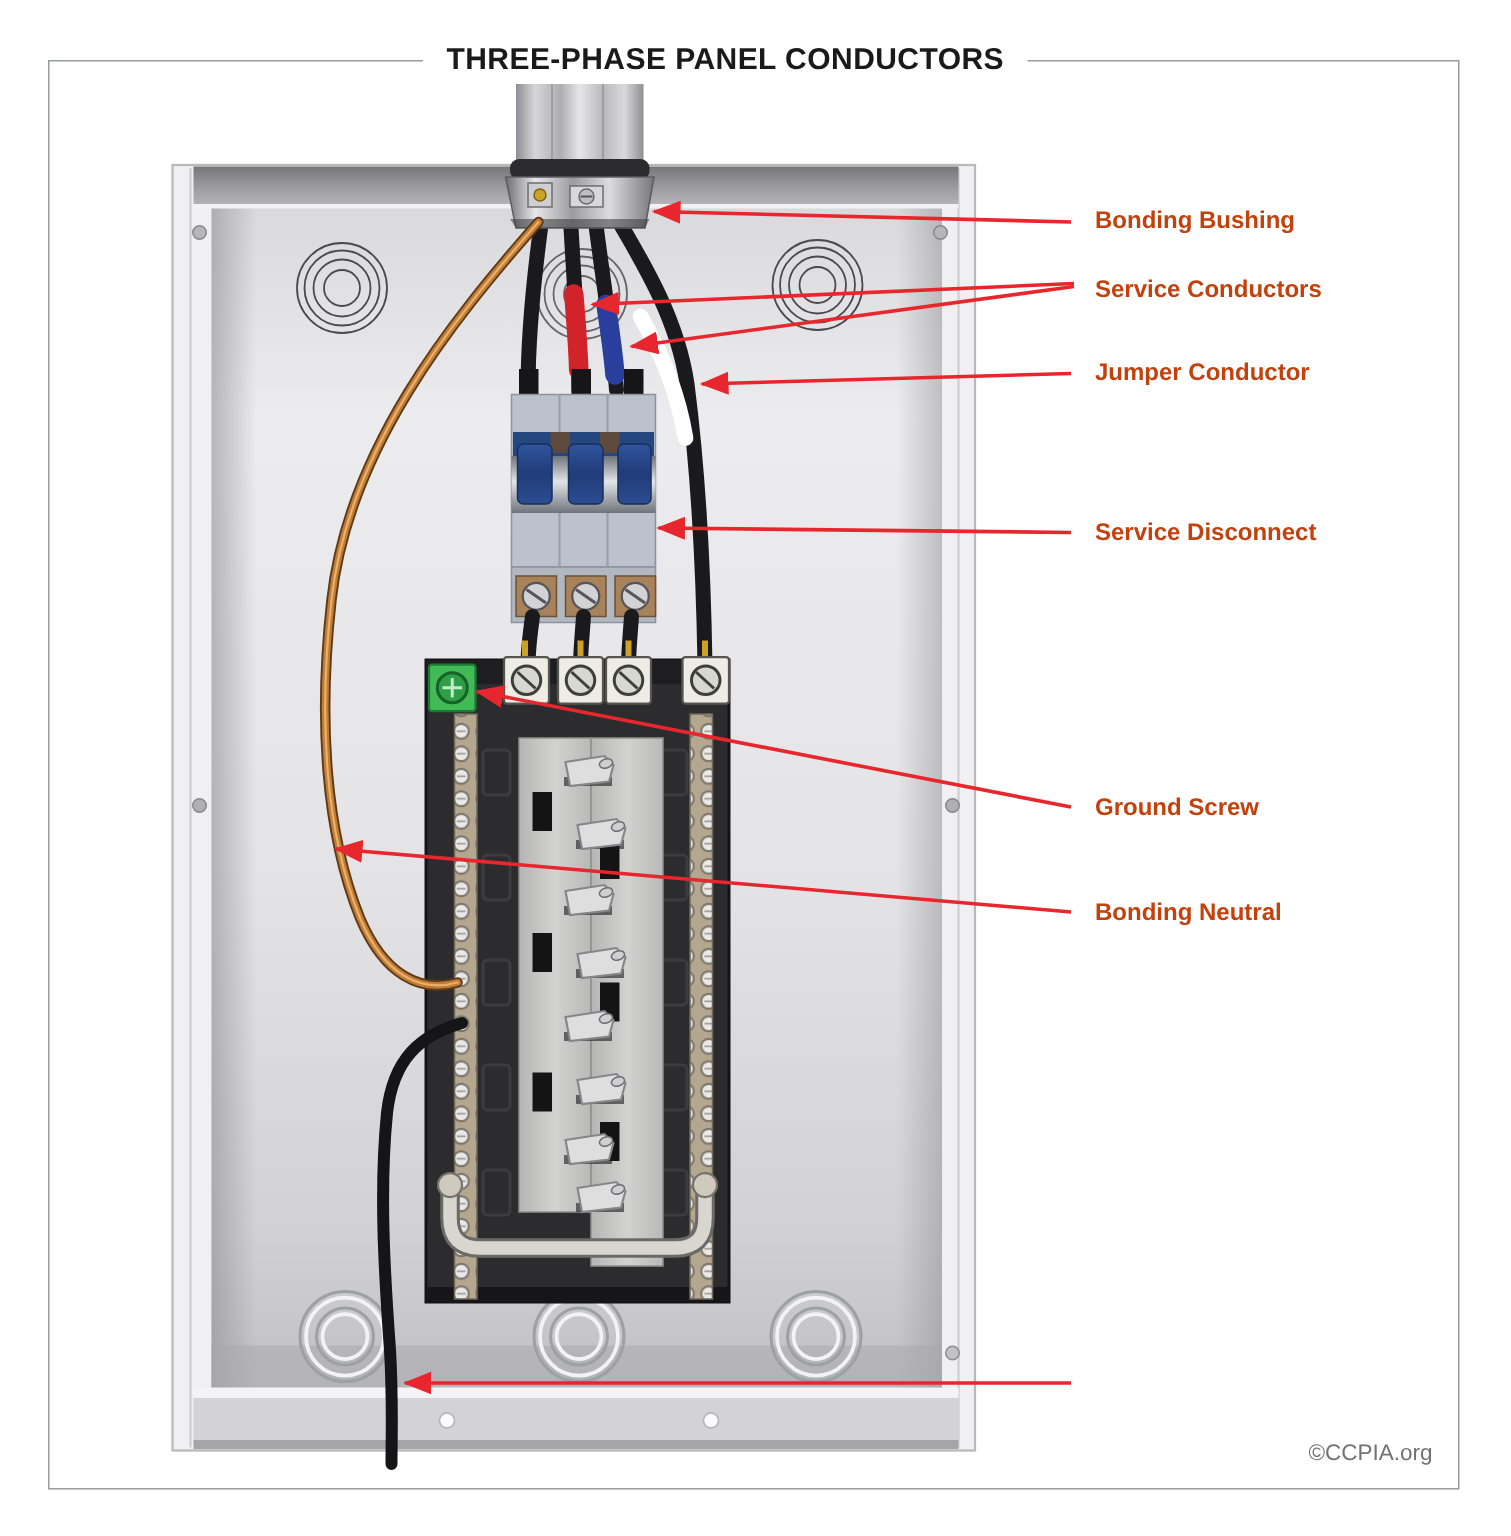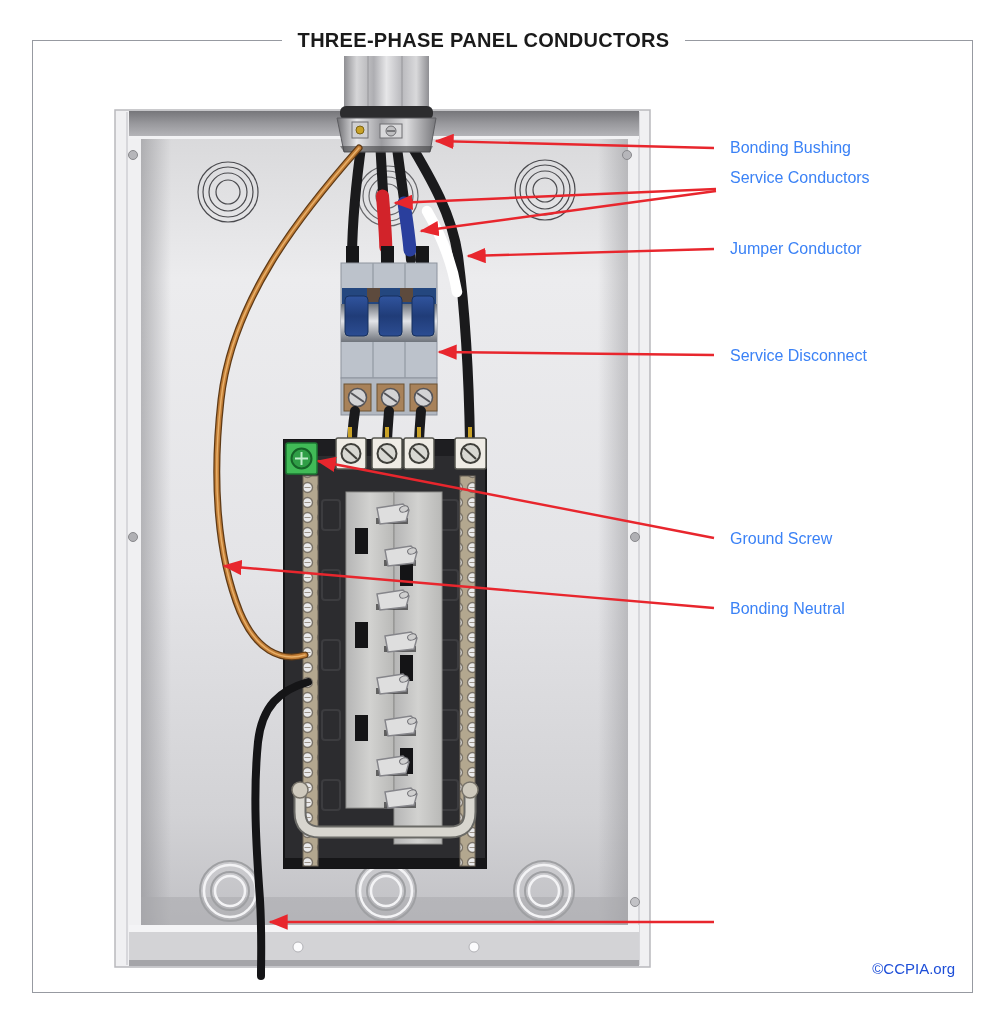--- a/index.html
+++ b/index.html
@@ -14,27 +14,28 @@
   #diagram-title{
     position:absolute;left:0;top:29px;width:1007px;text-align:center;z-index:5;
     pointer-events:none;
   }
   #diagram-title span{
     display:inline-block;background:#ffffff;padding:0 16px;
     font-size:20px;font-weight:bold;letter-spacing:0.3px;transform:translateX(-20px);
   }
   svg.scene{position:absolute;left:0;top:0;z-index:2;}
   .callout{
-    position:absolute;z-index:6;font-size:16px;line-height:25px;color:#3b82f6;
+    position:absolute;z-index:6;font-size:16px;line-height:25px;color:#c2410c;
     white-space:nowrap;
+    font-weight:bold;
   }
   .callout.wrap{white-space:normal;width:160px;}
   #copyright{
     position:absolute;right:52px;top:960px;z-index:6;
-    font-size:15px;color:#1d4ed8;
+    font-size:15px;color:#737373;
   }
 </style>
 </head>
 <body>
 
 <div id="canvas">
 
   <div id="frame"></div>
 
   <div id="diagram-title">
@@ -340,21 +341,21 @@
       <line x1="716" y1="191" x2="421" y2="231" marker-end="url(#arrowHead)"></line>
       <line x1="714" y1="249" x2="468" y2="256" marker-end="url(#arrowHead)"></line>
       <line x1="714" y1="355" x2="439" y2="352" marker-end="url(#arrowHead)"></line>
       <line x1="714" y1="538" x2="318" y2="461" marker-end="url(#arrowHead)"></line>
       <line x1="714" y1="608" x2="224" y2="566" marker-end="url(#arrowHead)"></line>
       <line x1="714" y1="922" x2="270" y2="922" marker-end="url(#arrowHead)"></line>
     </g>
   </svg>
 
   <div class="callout" style="left:730px;top:135px">Bonding Bushing</div>
-  <div class="callout" style="left:730px;top:165px">Service Conductors</div>
+  <div class="callout" style="left:730px;top:181px">Service Conductors</div>
   <div class="callout" style="left:730px;top:236px">Jumper Conductor</div>
   <div class="callout" style="left:730px;top:343px">Service Disconnect</div>
   <div class="callout" style="left:730px;top:526px">Ground Screw</div>
   <div class="callout" style="left:730px;top:596px">Bonding Neutral</div>
 
   <div id="copyright">©CCPIA.org</div>
 
 </div>
 
 </body></html>

